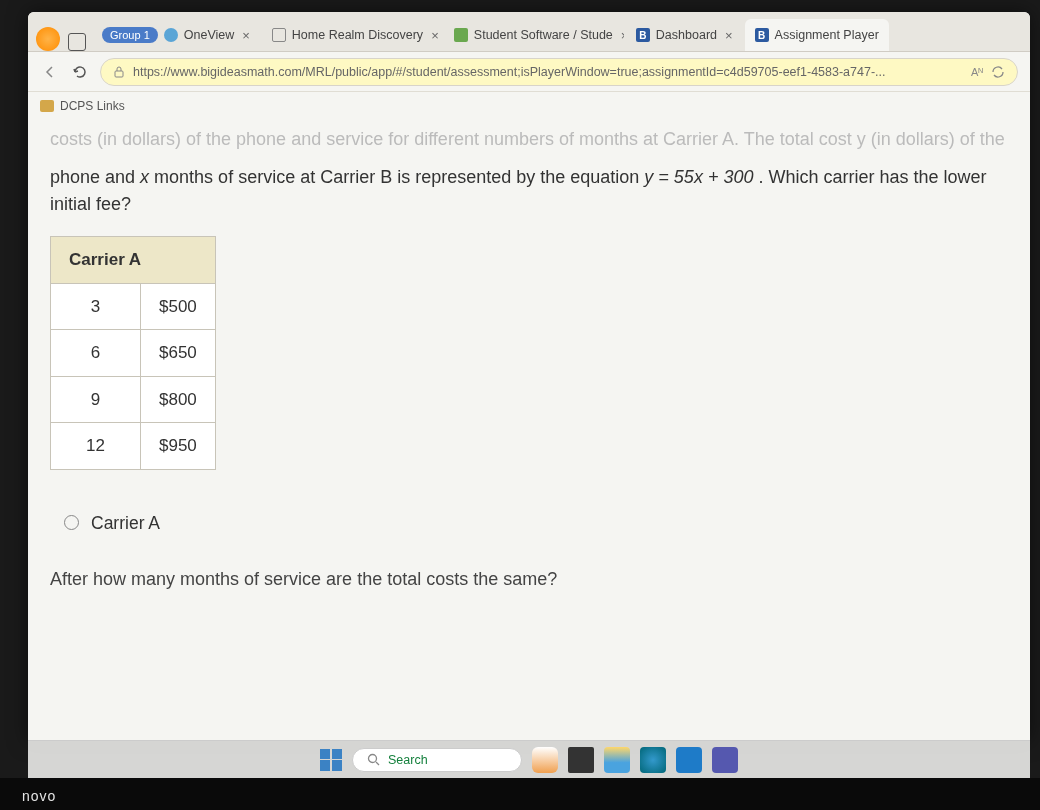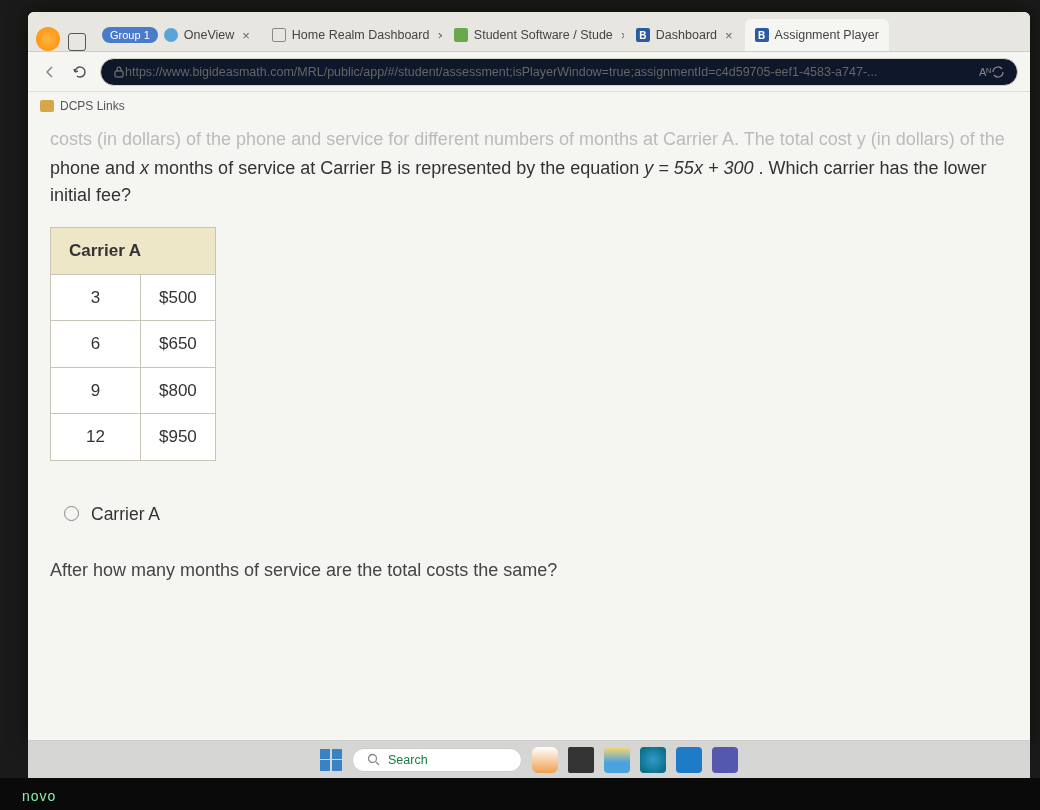--- a/index.html
+++ b/index.html
@@ -14,28 +14,28 @@
 .tab-badge { background:#4a7bc8; color:#fff; font-size:11px; padding:2px 8px; border-radius:10px; margin-right:6px; }
 .tab-icn { width:14px; height:14px; margin-right:6px; flex:none; }
 .tab-fav-oneview { background:#5aa5d6; border-radius:50%; }
 .tab-fav-page { border:1px solid #888; border-radius:2px; }
 .tab-fav-student { background:#6aa84f; border-radius:2px; }
 .tab-fav-bi { background:#2c5aa0; color:#fff; font-weight:bold; font-size:10px; display:flex; align-items:center; justify-content:center; border-radius:2px; }
 .tab-close { margin-left:8px; color:#666; font-size:13px; }
 
 .addr-bar { height:40px; background:#f5f5f2; display:flex; align-items:center; padding:0 12px; gap:10px; border-bottom:1px solid #e0ddd4; }
 .nav-btn { width:20px; height:20px; display:flex; align-items:center; justify-content:center; color:#555; }
-.url-box { flex:1; height:28px; background:#0f172a; border:1px solid #d8d4ca; border-radius:14px; display:flex; align-items:center; padding:0 12px; font-size:12.5px; color:#666; }
+.url-box { flex:1; height:28px; background:#fef9c3; border:1px solid #d8d4ca; border-radius:14px; display:flex; align-items:center; padding:0 12px; font-size:12.5px; color:#666; gap:8px; }
 .lock-icn { width:12px; height:12px; }
 
 .bookmark-bar { height:28px; display:flex; align-items:center; padding:0 12px; font-size:12px; color:#555; gap:6px; }
 .folder-icn { width:14px; height:12px; background:#d4a74a; border-radius:2px; }
 
 .content { padding:6px 22px 10px; color:#333; font-size:17px; line-height:1.5; }
-.cut-text { color:#bbb; font-size:18px; margin-bottom:2px; white-space:nowrap; overflow:hidden; }
+.cut-text { color:#bbb; font-size:18px; margin-bottom:11px; white-space:nowrap; overflow:hidden; }
 .question-text { margin-bottom:18px; font-size:18px; }
 .eq-var { font-style:italic; }
 
 .tbl { border-collapse:collapse; margin-bottom:28px; }
 .tbl th, .tbl td { border:1px solid #c8c4b8; padding:10px 18px; font-size:17px; text-align:left; }
 .tbl-title { background:#ede7c8; text-align:center; font-weight:bold; }
 .tbl-hdr { background:#f5f1dc; font-weight:bold; }
 .tbl td { background:#fff; }
 .tbl td:first-child { text-align:center; width:90px; }
 
@@ -46,38 +46,38 @@
 
 .followup { margin-top:18px; font-size:18px; color:#444; }
 
 .taskbar { position:absolute; bottom:32px; left:28px; right:10px; height:38px; background:rgba(230,230,228,.92); display:flex; align-items:center; justify-content:center; gap:10px; border-top:1px solid #ccc; }
 .tb-search { display:flex; align-items:center; gap:8px; background:#fff; border:1px solid #ccc; border-radius:16px; padding:4px 14px; font-size:12.5px; color:#15803d; width:170px; }
 .tb-icn { width:26px; height:26px; border-radius:4px; }
 .win-logo { width:22px; height:22px; display:grid; grid-template:1fr 1fr/1fr 1fr; gap:1.5px; }
 .win-logo span { background:#3b82c4; }
 
 .bevel { position:absolute; bottom:0; left:0; right:0; height:32px; background:#0a0a0a; }
-.brand { position:absolute; bottom:6px; left:22px; color:#86efac; font-size:14px; letter-spacing:1px; }
+.brand { position:absolute; bottom:6px; left:22px; color:#e5e5e5; font-size:14px; letter-spacing:1px; }
 </style>
 </head>
 <body>
 
 <div class="screen">
   <div class="tabs-bar">
     <div class="favicon"></div>
     <div class="win-icn"></div>
     <div class="tab">
       <span class="tab-badge">Group 1</span>
       <span class="tab-icn tab-fav-oneview"></span>
       <span>OneView</span>
       <span class="tab-close">×</span>
     </div>
     <div class="tab">
       <span class="tab-icn tab-fav-page"></span>
-      <span>Home Realm Dashboard</span>
+      <span>Home Realm Discovery</span>
       <span class="tab-close">×</span>
     </div>
     <div class="tab">
       <span class="tab-icn tab-fav-student"></span>
       <span>Student Software / Stude</span>
       <span class="tab-close">×</span>
     </div>
     <div class="tab">
       <span class="tab-icn tab-fav-bi">B</span>
       <span>Dashboard</span>

